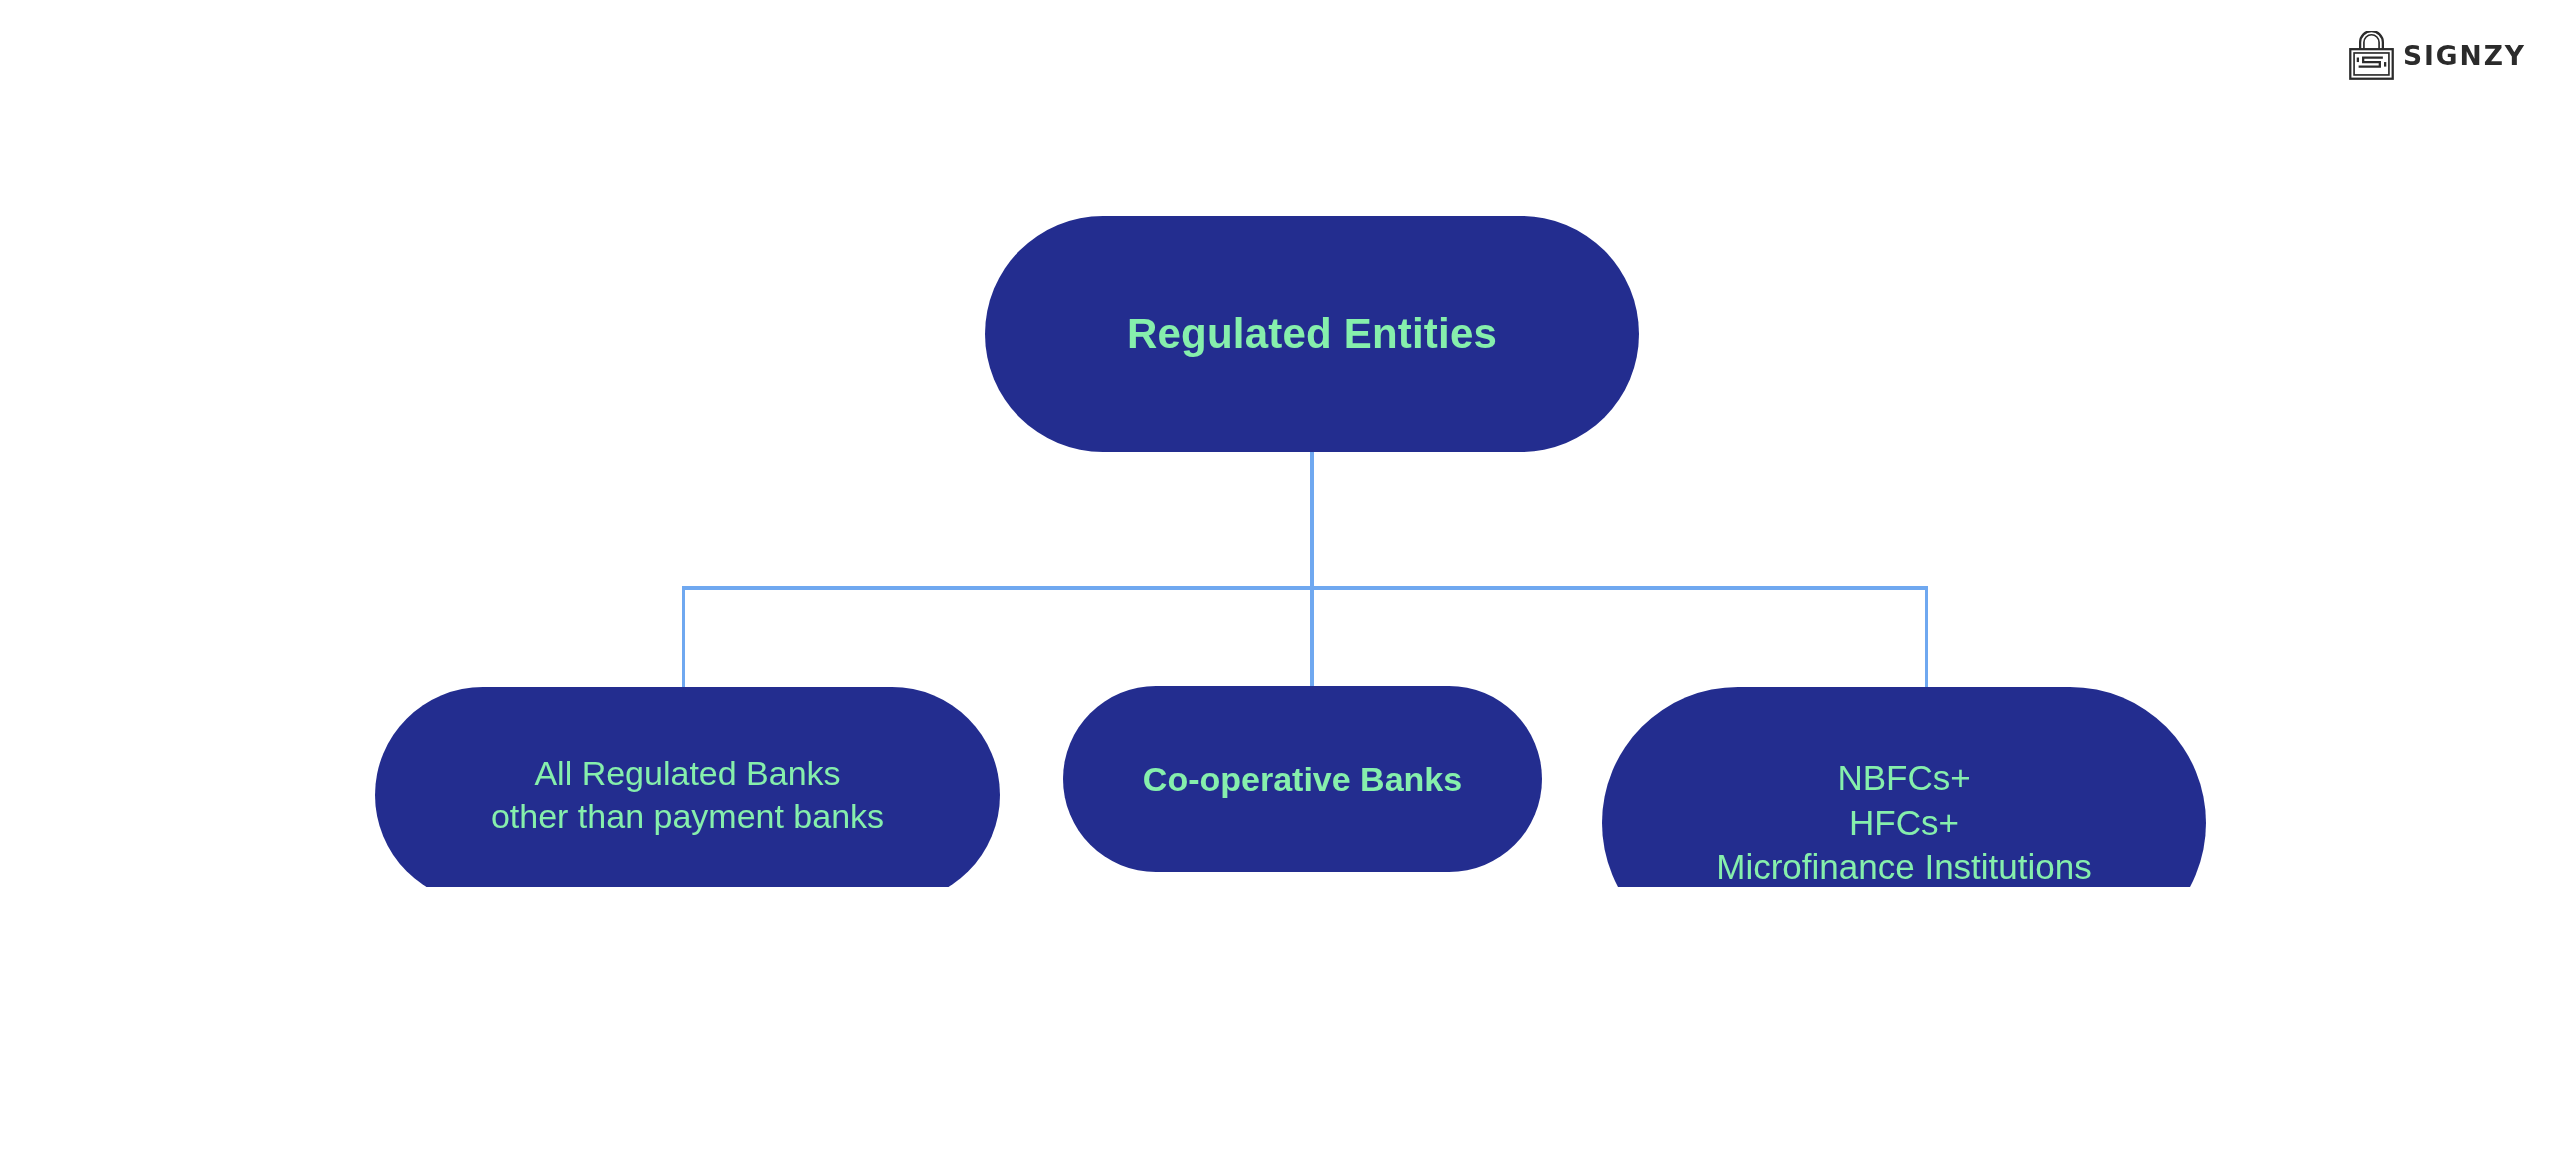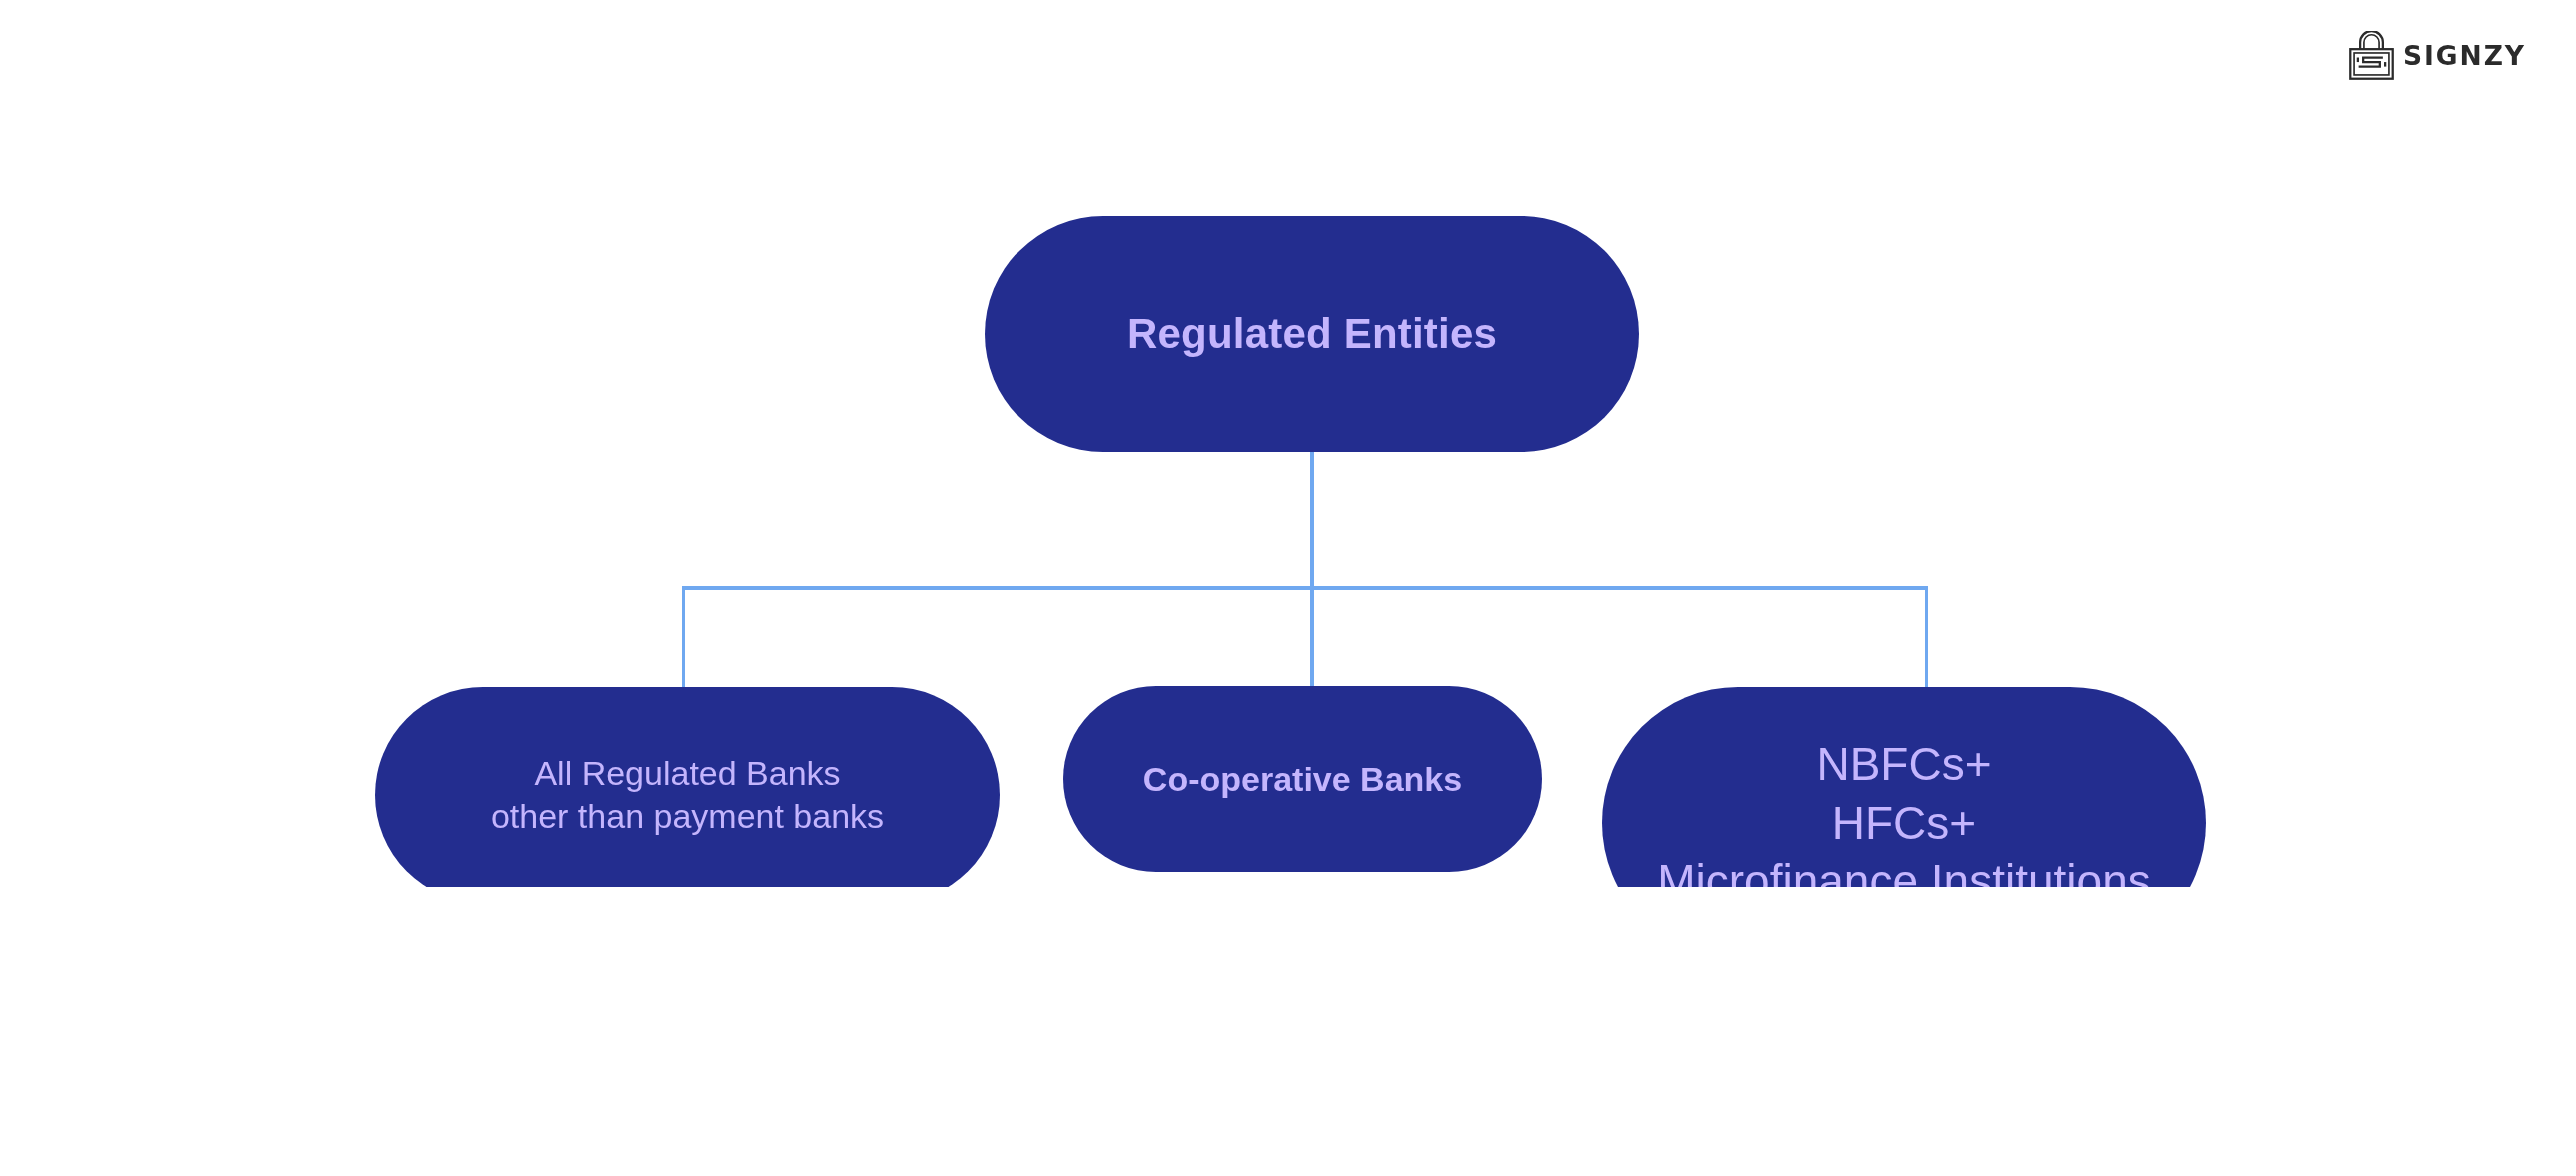--- a/index.html
+++ b/index.html
@@ -59,21 +59,21 @@
   }
 
   
   .node {
     position: absolute;
     box-sizing: border-box;
     display: flex;
     align-items: center;
     justify-content: center;
     text-align: center;
-    color: #c4b5fd;
+    color: #86efac;
     background: #232D8F;
     border-radius: 754px;
     padding: 0 19.6px;
   }
   .node .label {
     white-space: pre-line;
   }
 
   #node-root {
     left: 985px;
@@ -112,21 +112,21 @@
     line-height: 1.26;
   }
 
   #node-nbfc-hfc-mfi {
     left: 1602px;
     top: 687px;
     width: 604px;
     height: 272px;
   }
   #node-nbfc-hfc-mfi .label {
-    font-size: 46px;
+    font-size: 35px;
     font-weight: 400;
     line-height: 1.27;
   }
 </style>
 </head>
 <body>
 
 <div id="canvas">
 
   <div id="logo">

